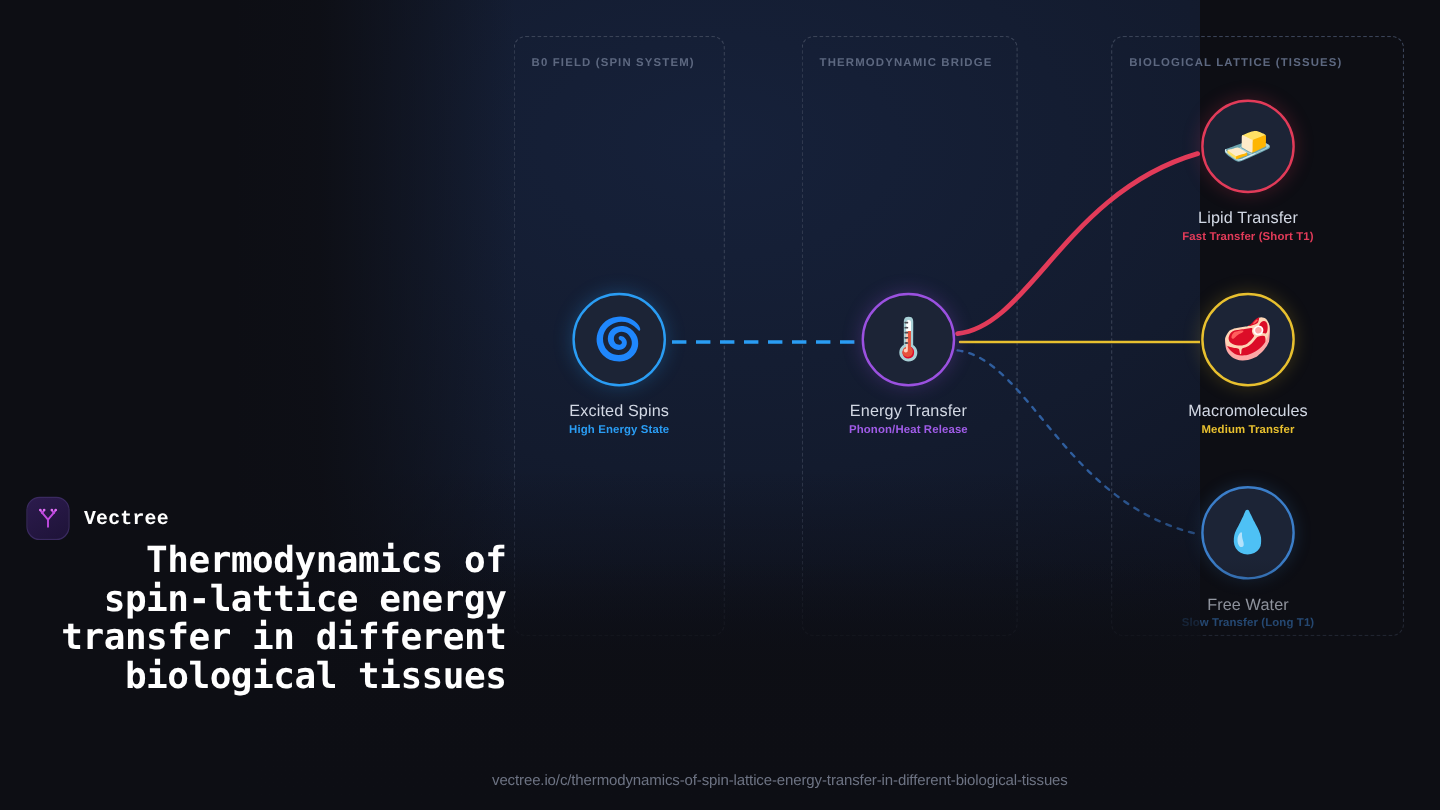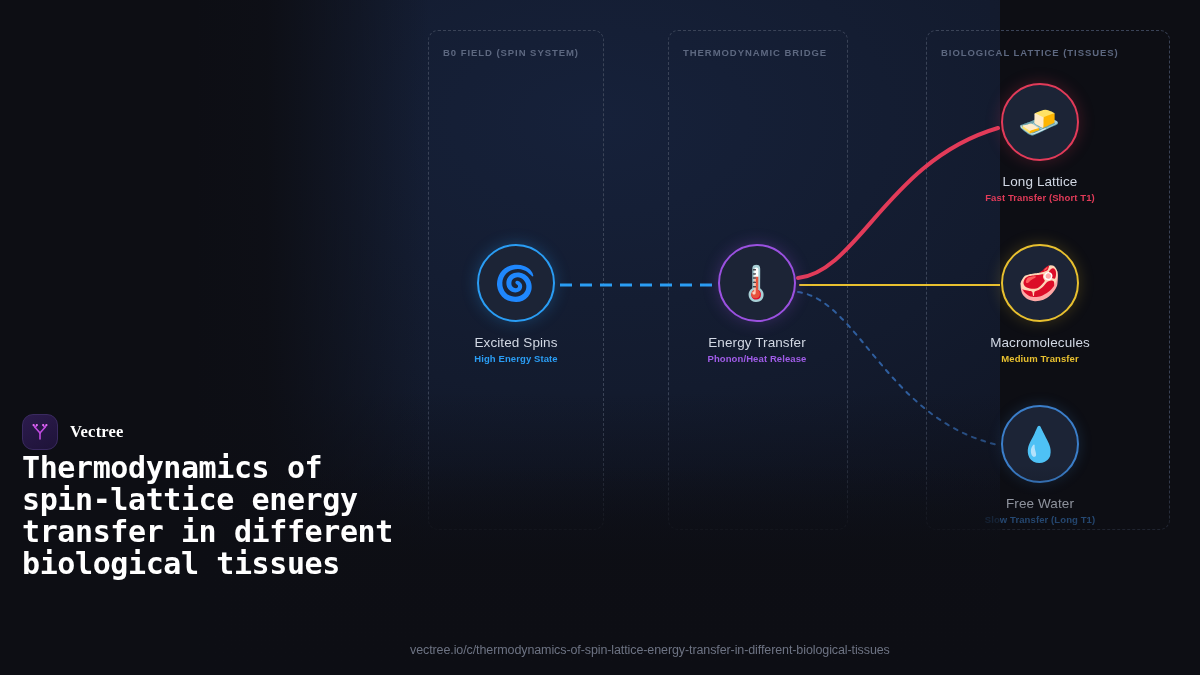--- a/index.html
+++ b/index.html
@@ -77,28 +77,28 @@
     position:absolute; left:22px; top:414px;
     display:flex; align-items:center; gap:12px; z-index:6;
   }
   #brand-logo{
     width:36px; height:36px; border-radius:11px;
     background:linear-gradient(150deg,#2c1b4d 0%,#1e1338 100%);
     display:flex; align-items:center; justify-content:center;
     border:1px solid #3a2a60;
   }
   #brand-name{
-    font-family:Liberation Serif, serif;
+    font-family:Liberation Mono, monospace;
     font-size:16.5px; font-weight:700; color:#ffffff; letter-spacing:.2px;
   }
   #headline{
     position:absolute; left:22px; top:452px; width:400px; z-index:6;
     font-family:"DejaVu Sans Mono", monospace;
     font-size:30px; line-height:32px; font-weight:700;
-    color:#ffffff; letter-spacing:-.4px;
+    color:#ffffff; letter-spacing:-.4px;text-align:right;
   }
   #footer-url{
     position:absolute; left:410px; bottom:18px; z-index:6;
     font-family:Liberation Sans, sans-serif;
     font-size:12.5px; color:#6d7383; letter-spacing:-.1px;
   }
   #left-fade{
     position:absolute; left:0; top:0; width:430px; height:675px;
     background:linear-gradient(to right, #0d0e14 0%, #0d0e14 44%, rgba(13,14,20,.92) 62%, rgba(13,14,20,0) 100%);
     z-index:4; pointer-events:none;
@@ -142,21 +142,21 @@
   </div>
 
   <div class="node" id="node-energy">
     <div class="node-circle">🌡️</div>
     <div class="node-label">Energy Transfer</div>
     <div class="node-sub">Phonon/Heat Release</div>
   </div>
 
   <div class="node" id="node-lipid">
     <div class="node-circle">🧈</div>
-    <div class="node-label">Long Lattice</div>
+    <div class="node-label">Lipid Transfer</div>
     <div class="node-sub">Fast Transfer (Short T1)</div>
   </div>
 
   <div class="node" id="node-macro">
     <div class="node-circle">🥩</div>
     <div class="node-label">Macromolecules</div>
     <div class="node-sub">Medium Transfer</div>
   </div>
 
   <div class="node" id="node-water">

